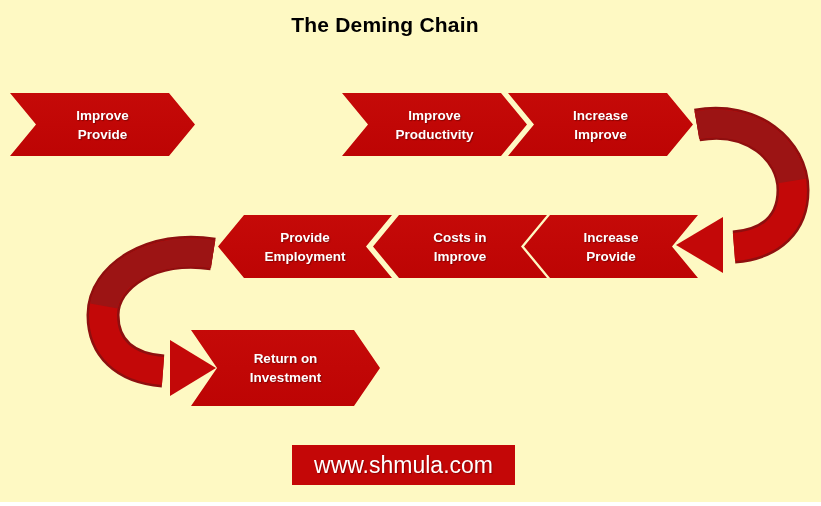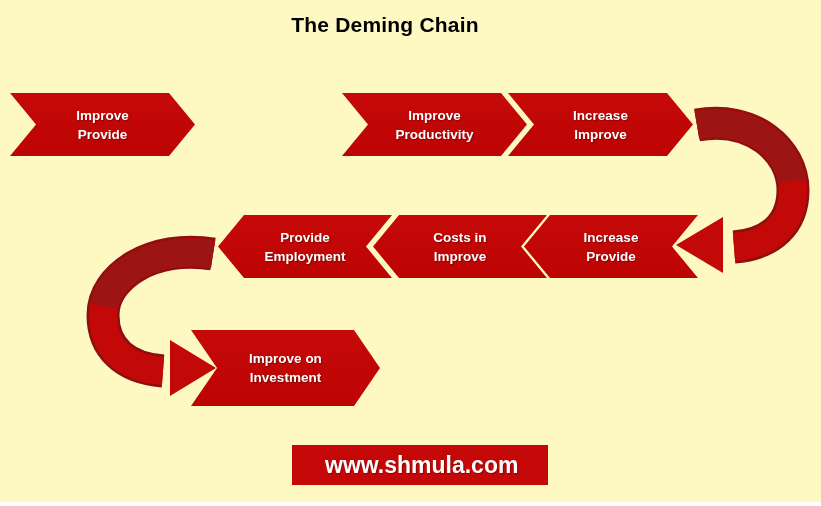--- a/index.html
+++ b/index.html
@@ -61,26 +61,25 @@
   .curve-left  { left: 75px;  top: 220px; }
   .footer-banner {
     position: absolute;
     left: 292px;
     top: 445px;
     width: 223px;
     height: 40px;
     background: #c40707;
     display: flex;
     align-items: center;
-    justify-content: flex-start;
+    justify-content: center;
     color: #ffffff;
     font-size: 23px;
-    font-weight: bold;
+    font-weight: normal;
     text-shadow: 1px 1px 1px rgba(60,0,0,0.4);
-    padding-left: 33px;
   }
 </style>
 </head>
 <body>
 
 <div class="canvas">
 
   <div class="title">The Deming Chain</div>
 
   <div class="chev point-right r1 c1">
@@ -117,21 +116,21 @@
   </div>
 
   <svg class="curve curve-left" width="150" height="185" viewBox="0 0 150 185">
     <path d="M 138 34 C 78 24, 28 56, 28 95 C 28 127, 49 148, 88 151" fill="none" stroke="#8e0f0f" stroke-width="33"></path>
     <path d="M 138 34 C 78 24, 28 56, 28 95 C 28 127, 49 148, 88 151" fill="none" stroke="#c30808" stroke-width="28"></path>
     <path d="M 138 34 C 80 26, 35 52, 29 86" fill="none" stroke="#9c1414" stroke-width="28"></path>
     <path d="M 141 148 L 95 120 L 95 176 Z" fill="#c30808"></path>
   </svg>
 
   <div class="chev point-right r3">
-    <span class="ln">Improve on</span>
+    <span class="ln">Return on</span>
     <span class="ln">Investment</span>
   </div>
 
   <div class="footer-banner">
     <span>www.shmula.com</span>
   </div>
 
 </div>
 
 </body></html>

